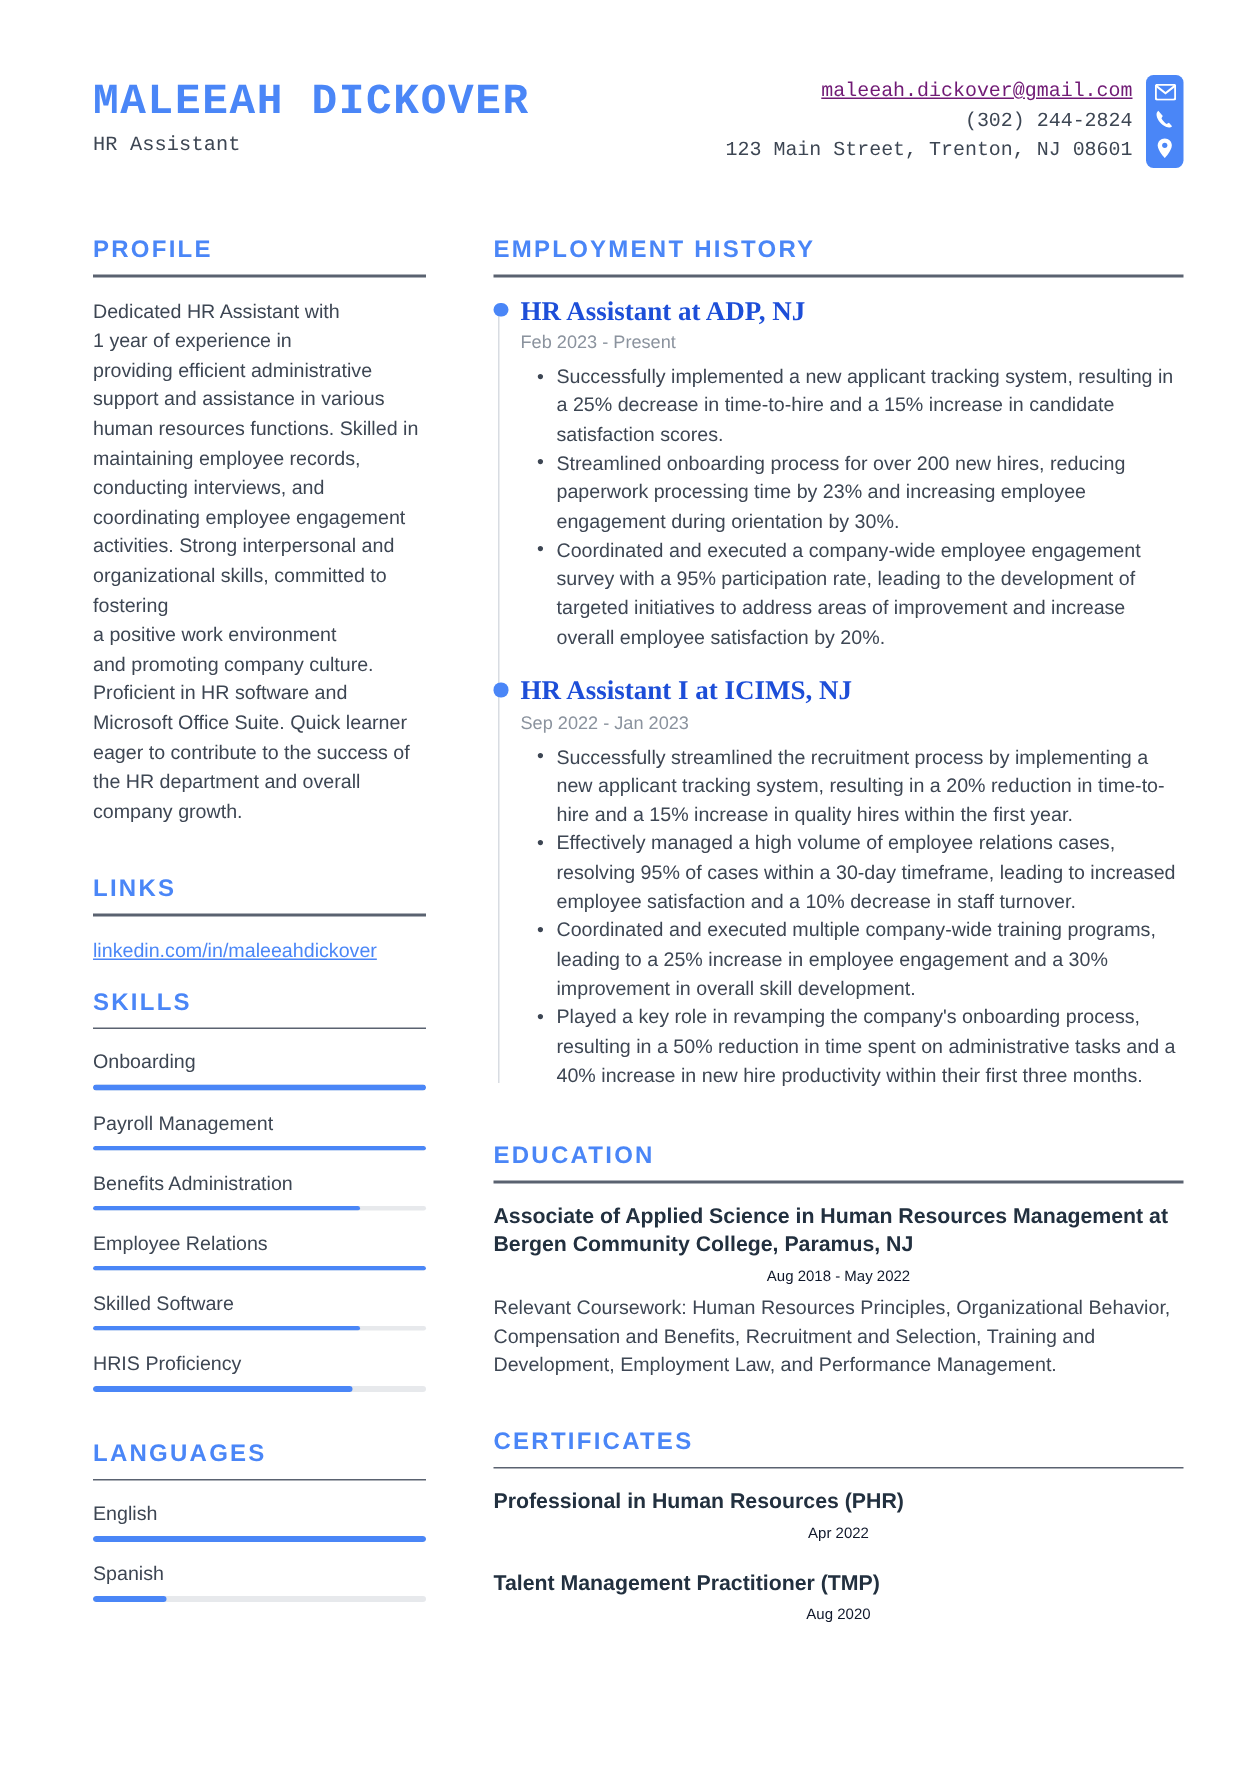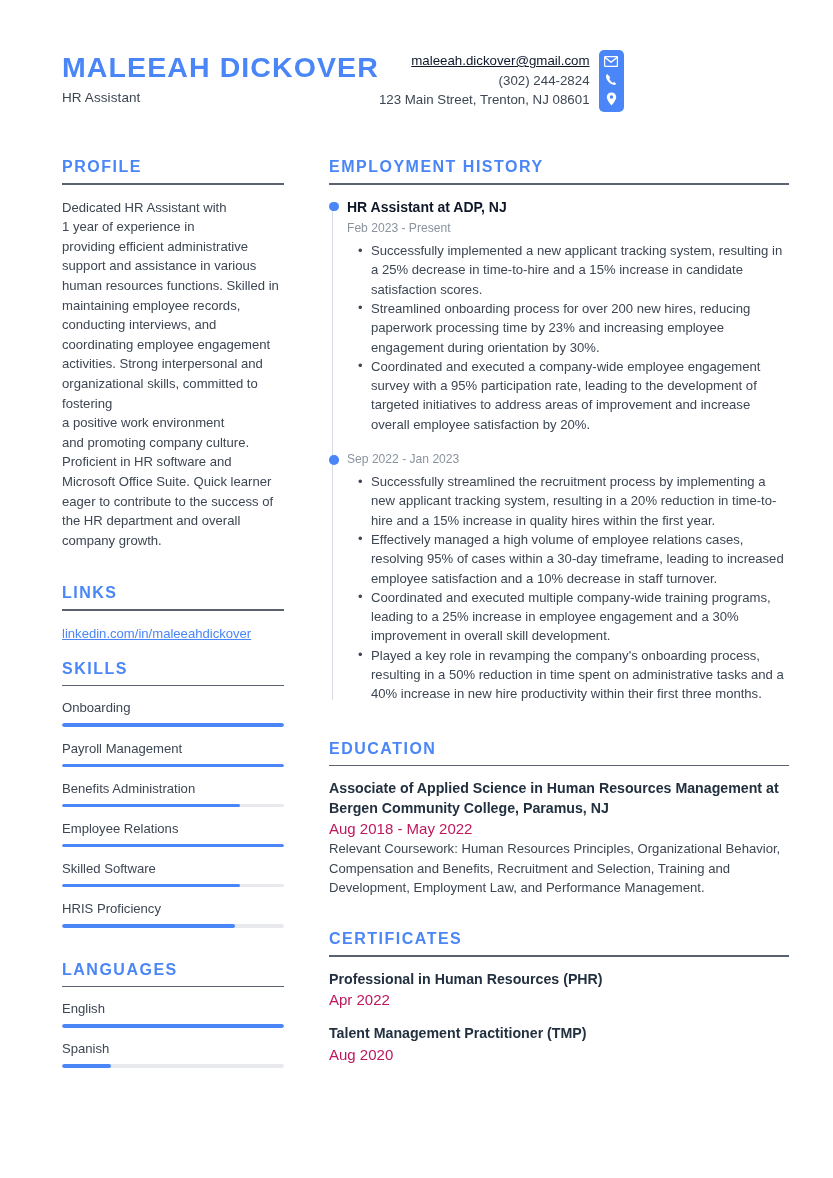--- a/index.html
+++ b/index.html
@@ -20,22 +20,24 @@
   .page {
     width: 833px;
     height: 1178px;
     padding: 46px 44px 0 62px;
     position: relative;
   }
 
   
   .header {
     display: flex;
+    justify-content: space-between;
     align-items: flex-start;
     height: 84px;
+    font-family: Liberation Mono, monospace;
   }
 
   .name-block { padding-top: 6px; }
 
   .name {
     font-size: 28.5px;
     font-weight: bold;
     letter-spacing: 1.1px;
     color: #4a86f7;
     line-height: 1.1;
@@ -58,21 +60,21 @@
 
   .contact-lines {
     text-align: right;
     font-size: 13.3px;
     line-height: 19.5px;
     color: #3d4653;
     padding-top: 1px;
   }
 
   .contact-email {
-    color: #0f172a;
+    color: #701a75;
     text-decoration: underline;
     display: block;
   }
 
   .icon-col {
     width: 25px;
     background: #4a86f7;
     border-radius: 5px;
     padding: 6px 0 6px 0;
     display: flex;
@@ -181,24 +183,25 @@
     position: absolute;
     left: -18px;
     top: 4px;
     width: 9.5px;
     height: 9.5px;
     border-radius: 50%;
     background: #4a86f7;
   }
 
   .job-head {
-    font-size: 14px;
+    font-size: 18px;
     font-weight: bold;
-    color: #0f172a;
+    color: #1d4ed8;
     line-height: 19px;
+    font-family: Liberation Serif, serif;
   }
 
   .job-date {
     font-size: 12.1px;
     color: #8b939e;
     margin-top: 3.5px;
     line-height: 16px;
   }
 
   .bullets {
@@ -232,24 +235,25 @@
   .entry:last-child { margin-bottom: 0; }
 
   .entry-title {
     font-size: 14.2px;
     font-weight: bold;
     color: #22303f;
     line-height: 19.5px;
   }
 
   .entry-date {
-    font-size: 15px;
-    color: #be185d;
+    font-size: 10px;
+    color: #0f172a;
     margin-top: 3px;
     line-height: 16px;
+    text-align: center;
   }
 
   .entry-desc {
     font-size: 13.1px;
     line-height: 19.3px;
     color: #3d4653;
     margin-top: 2px;
   }
 </style>
 </head>
@@ -395,20 +399,21 @@
             <div class="job-date">Feb 2023 - Present</div>
             <ul class="bullets">
               <li>Successfully implemented a new applicant tracking system, resulting in a 25% decrease in time-to-hire and a 15% increase in candidate satisfaction scores.</li>
               <li>Streamlined onboarding process for over 200 new hires, reducing paperwork processing time by 23% and increasing employee engagement during orientation by 30%.</li>
               <li>Coordinated and executed a company-wide employee engagement survey with a 95% participation rate, leading to the development of targeted initiatives to address areas of improvement and increase overall employee satisfaction by 20%.</li>
             </ul>
           </div>
 
           <div class="job">
             <span class="job-dot"></span>
+            <div class="job-head">HR Assistant I at ICIMS, NJ</div>
             <div class="job-date">Sep 2022 - Jan 2023</div>
             <ul class="bullets">
               <li>Successfully streamlined the recruitment process by implementing a new applicant tracking system, resulting in a 20% reduction in time-to-hire and a 15% increase in quality hires within the first year.</li>
               <li>Effectively managed a high volume of employee relations cases, resolving 95% of cases within a 30-day timeframe, leading to increased employee satisfaction and a 10% decrease in staff turnover.</li>
               <li>Coordinated and executed multiple company-wide training programs, leading to a 25% increase in employee engagement and a 30% improvement in overall skill development.</li>
               <li>Played a key role in revamping the company's onboarding process, resulting in a 50% reduction in time spent on administrative tasks and a 40% increase in new hire productivity within their first three months.</li>
             </ul>
           </div>
 
         </div>

